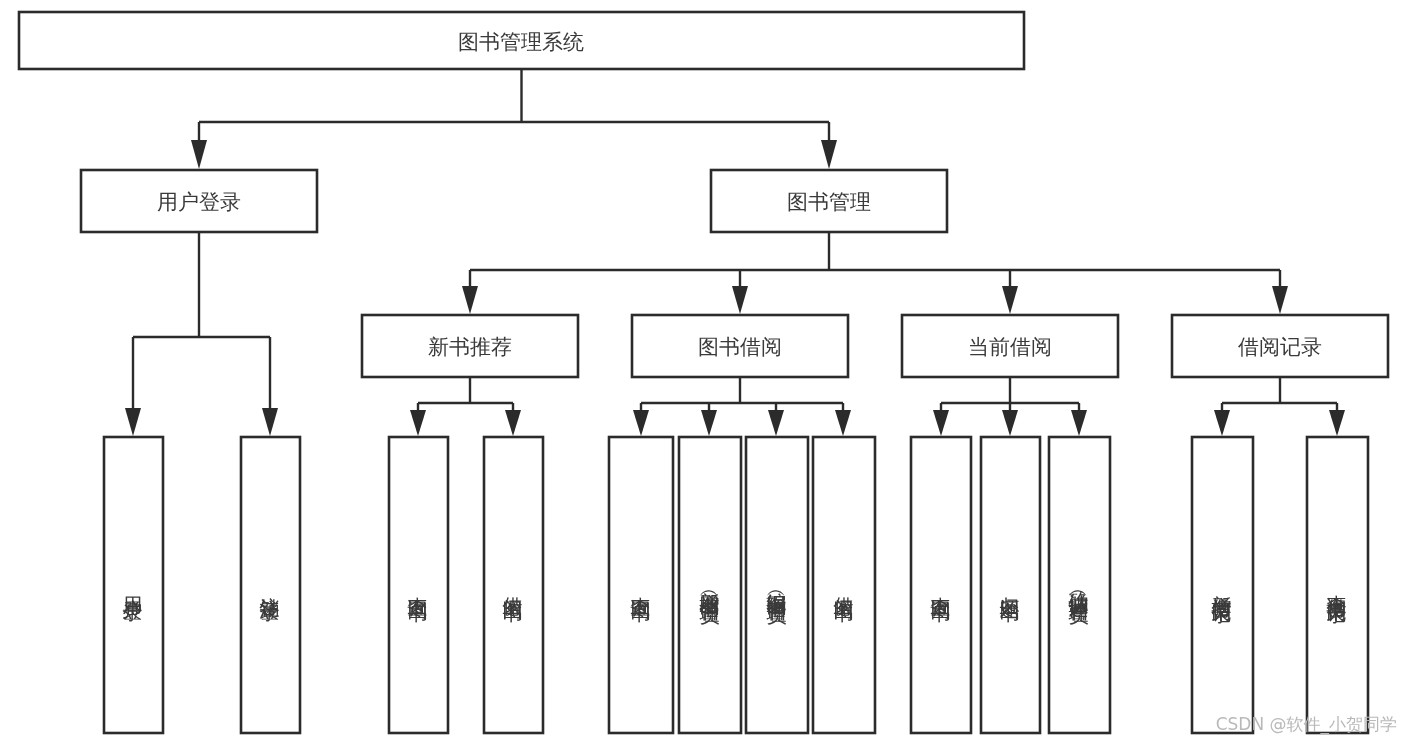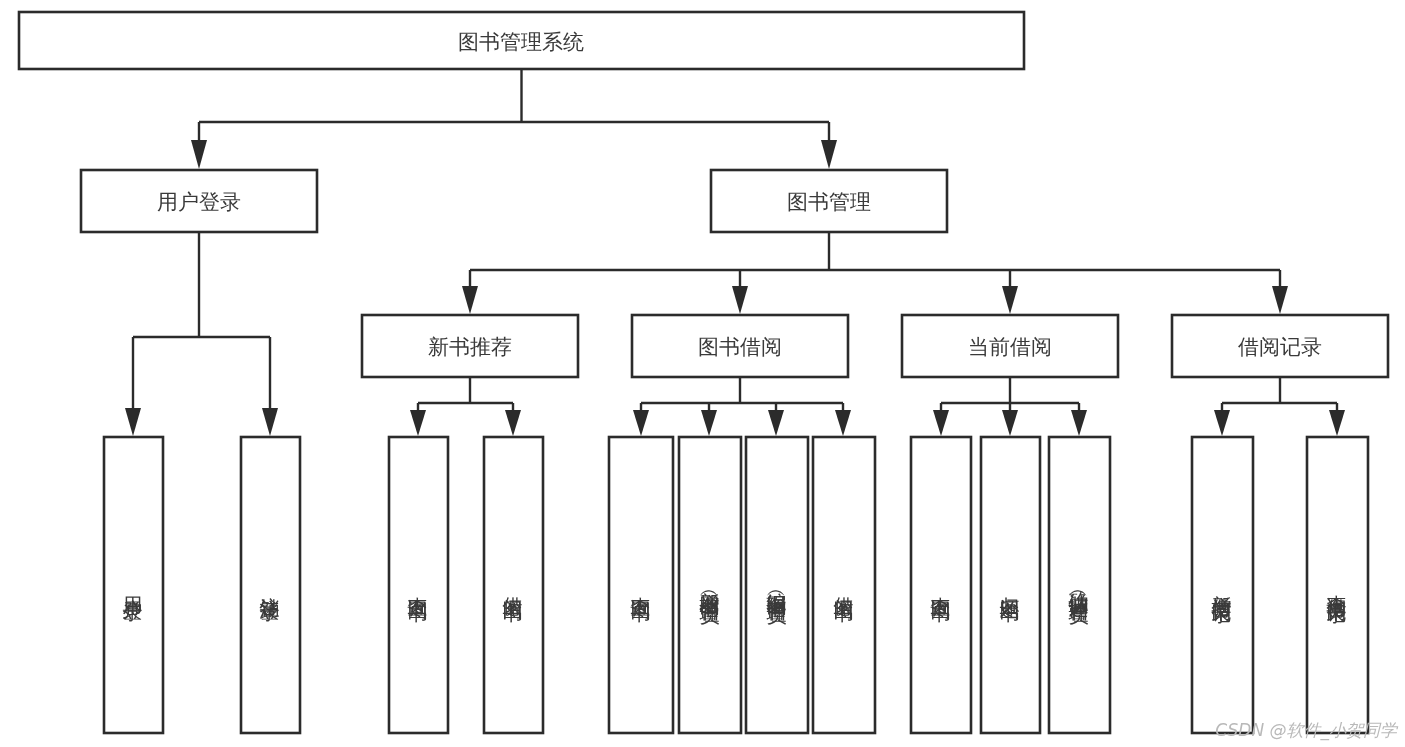--- a/index.html
+++ b/index.html
@@ -52,27 +52,26 @@
     writing-mode: vertical-rl;
     text-orientation: upright;
     glyph-orientation-vertical: 0deg;
     letter-spacing: 2px;
     text-anchor: middle;
     dominant-baseline: central;
   }
   .watermark {
     position: absolute;
     right: 8px;
-    bottom: 5px;
+    bottom: 11px;
     font-family: "DejaVu Sans", "Liberation Sans", sans-serif;
     font-size: 17px;
     color: #b9b9b9;
     white-space: nowrap;
     pointer-events: none;
-    font-style: italic;
   }
 </style>
 </head>
 <body>
 
 <div id="diagram-root">
 <svg width="1405" height="747" viewBox="0 0 1405 747" xmlns="http://www.w3.org/2000/svg">
 
   <g>
     <path class="connector" d="M 521.5 69 L 521.5 122"></path>

